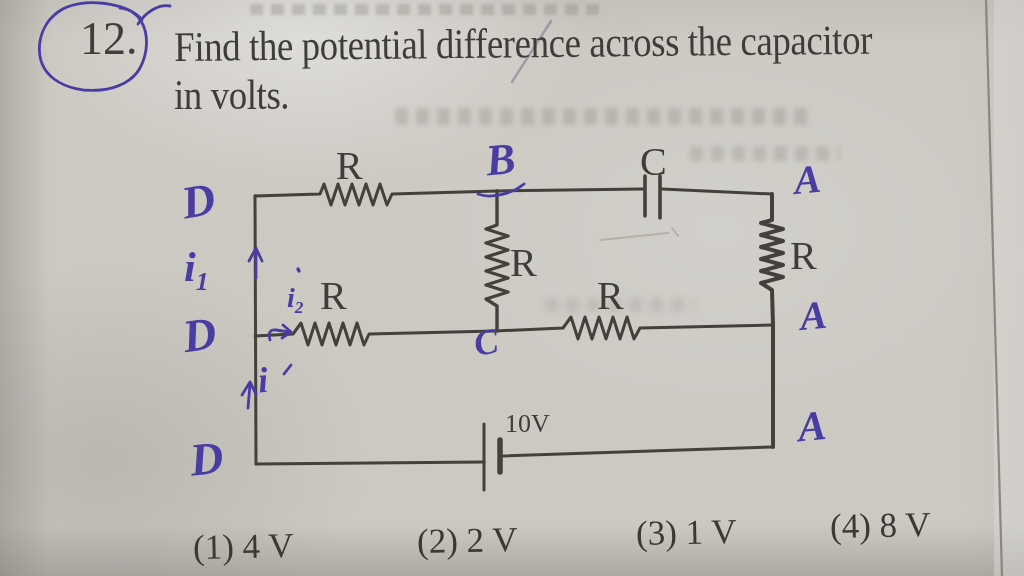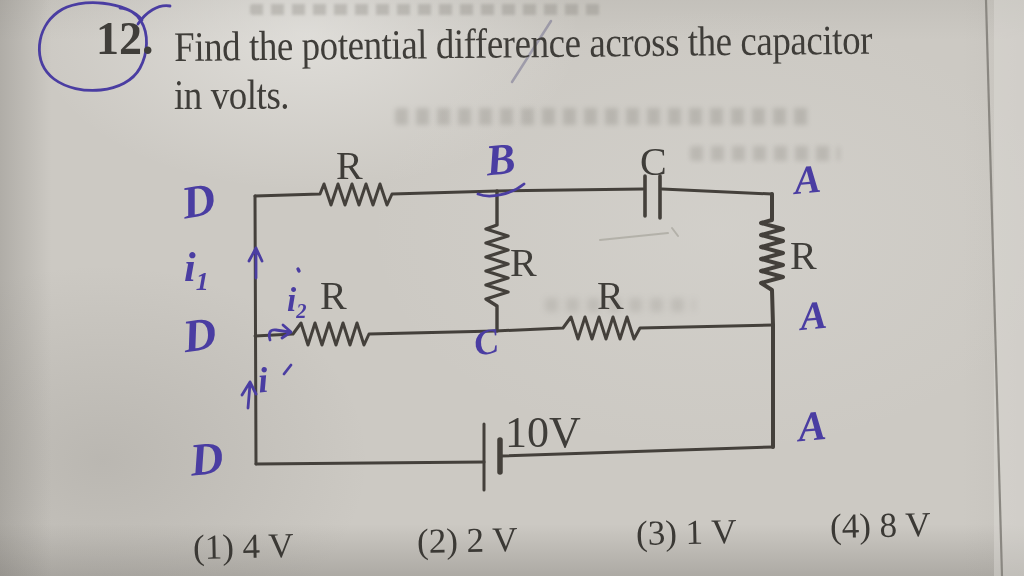--- a/index.html
+++ b/index.html
@@ -26,21 +26,21 @@
   }
   .ghost{
     position:absolute;z-index:1;pointer-events:none;border-radius:3px;
     background:repeating-linear-gradient(90deg, rgba(125,122,115,0.55) 0 13px, rgba(125,122,115,0) 13px 21px);
     filter:blur(2.5px);
   }
   svg.layer{position:absolute;left:0;top:0;z-index:2;}
   .lbl{position:absolute;z-index:3;white-space:nowrap;line-height:1;}
   .print{color:#3f3d39;}
   .ink{color:#4a3da2;font-style:italic;font-weight:bold;}
-  .qnum{left:96px;top:16px;font-size:46px;font-weight:bold;color:#403e3a;}
+  .qnum{left:80px;top:16px;font-size:46px;font-weight:normal;color:#403e3a;}
   .qline1{left:174px;top:26px;font-size:42px;letter-spacing:-0.5px;transform:rotate(-0.6deg) scaleX(0.88);transform-origin:left top;}
   .qline2{left:174px;top:74px;font-size:42px;letter-spacing:-0.5px;transform:scaleX(0.88);transform-origin:left top;}
   .rlbl{font-size:40px;}
   .opt{font-size:35px;color:#3b3935;}
   sub.hand{font-size:0.62em;vertical-align:-0.35em;}
 </style>
 </head>
 <body>
 
 <div id="page">
@@ -108,28 +108,28 @@
   <span class="lbl qnum">12.</span>
   <span class="lbl print qline1">Find the potential difference across the capacitor</span>
   <span class="lbl print qline2">in volts.</span>
 
   <span class="lbl print rlbl" style="left:336px;top:146px;">R</span>
   <span class="lbl print rlbl" style="left:640px;top:142px;">C</span>
   <span class="lbl print rlbl" style="left:510px;top:243px;">R</span>
   <span class="lbl print rlbl" style="left:320px;top:276px;">R</span>
   <span class="lbl print rlbl" style="left:597px;top:276px;">R</span>
   <span class="lbl print rlbl" style="left:790px;top:236px;">R</span>
-  <span class="lbl print" style="left:505px;top:411px;font-size:44px;">10V</span>
+  <span class="lbl print" style="left:505px;top:411px;font-size:26px;">10V</span>
 
   <span class="lbl ink" style="left:182px;top:178px;font-size:46px;transform:rotate(-10deg);">D</span>
   <span class="lbl ink" style="left:184px;top:246px;font-size:42px;"><span>i</span><sub class="hand">1</sub></span>
   <span class="lbl ink" style="left:183px;top:312px;font-size:46px;transform:rotate(-8deg);">D</span>
   <span class="lbl ink" style="left:258px;top:362px;font-size:36px;transform:rotate(-5deg);">i</span>
   <span class="lbl ink" style="left:190px;top:436px;font-size:46px;transform:rotate(-6deg);">D</span>
-  <span class="lbl ink" style="left:287px;top:284px;font-size:33px;"><span>i</span><sub class="hand">2</sub></span>
+  <span class="lbl ink" style="left:287px;top:284px;font-size:28px;"><span>i</span><sub class="hand">2</sub></span>
   <span class="lbl ink" style="left:486px;top:138px;font-size:44px;transform:rotate(-6deg);">B</span>
   <span class="lbl ink" style="left:474px;top:324px;font-size:36px;transform:rotate(-10deg);">C</span>
   <span class="lbl ink" style="left:794px;top:160px;font-size:40px;transform:rotate(-5deg);">A</span>
   <span class="lbl ink" style="left:800px;top:296px;font-size:40px;transform:rotate(-5deg);">A</span>
   <span class="lbl ink" style="left:798px;top:405px;font-size:42px;transform:rotate(-5deg);">A</span>
 
   <span class="lbl opt" style="left:193px;top:529px;transform:rotate(-1.2deg);">(1) 4 V</span>
   <span class="lbl opt" style="left:417px;top:523px;transform:rotate(-1.2deg);">(2) 2 V</span>
   <span class="lbl opt" style="left:636px;top:515px;transform:rotate(-1.2deg);">(3) 1 V</span>
   <span class="lbl opt" style="left:830px;top:508px;transform:rotate(-1.2deg);">(4) 8 V</span>

